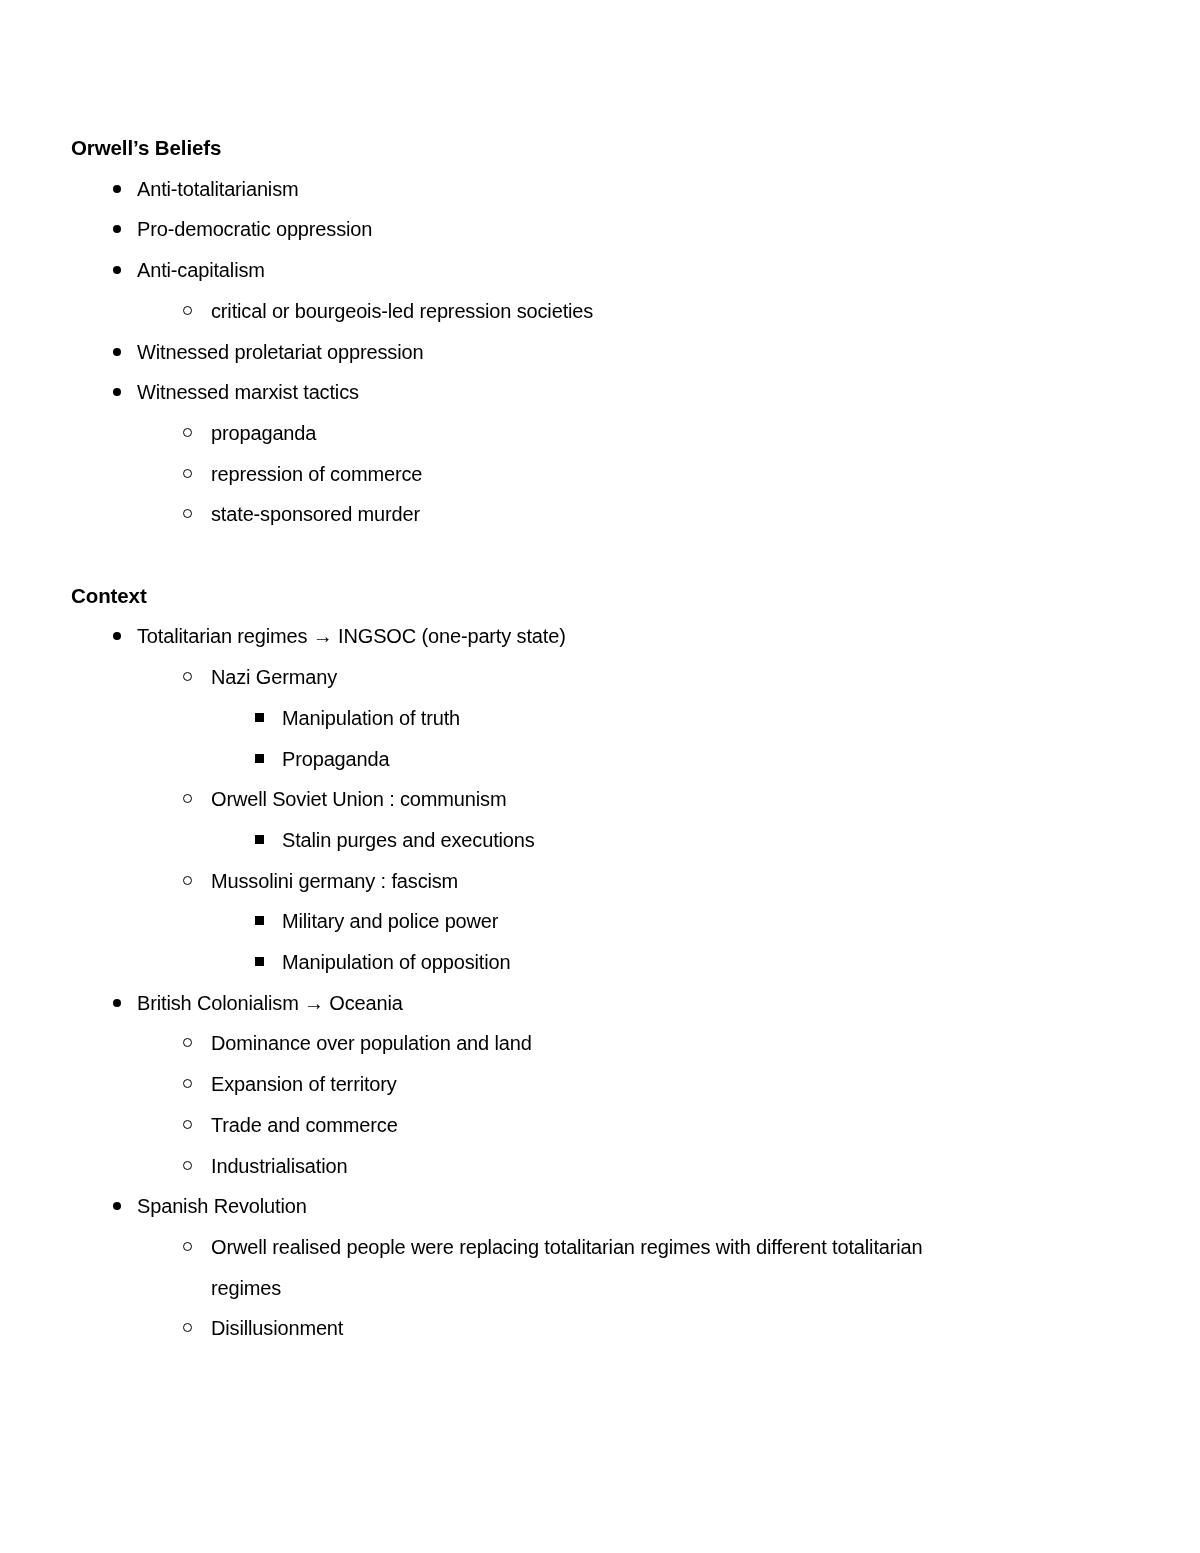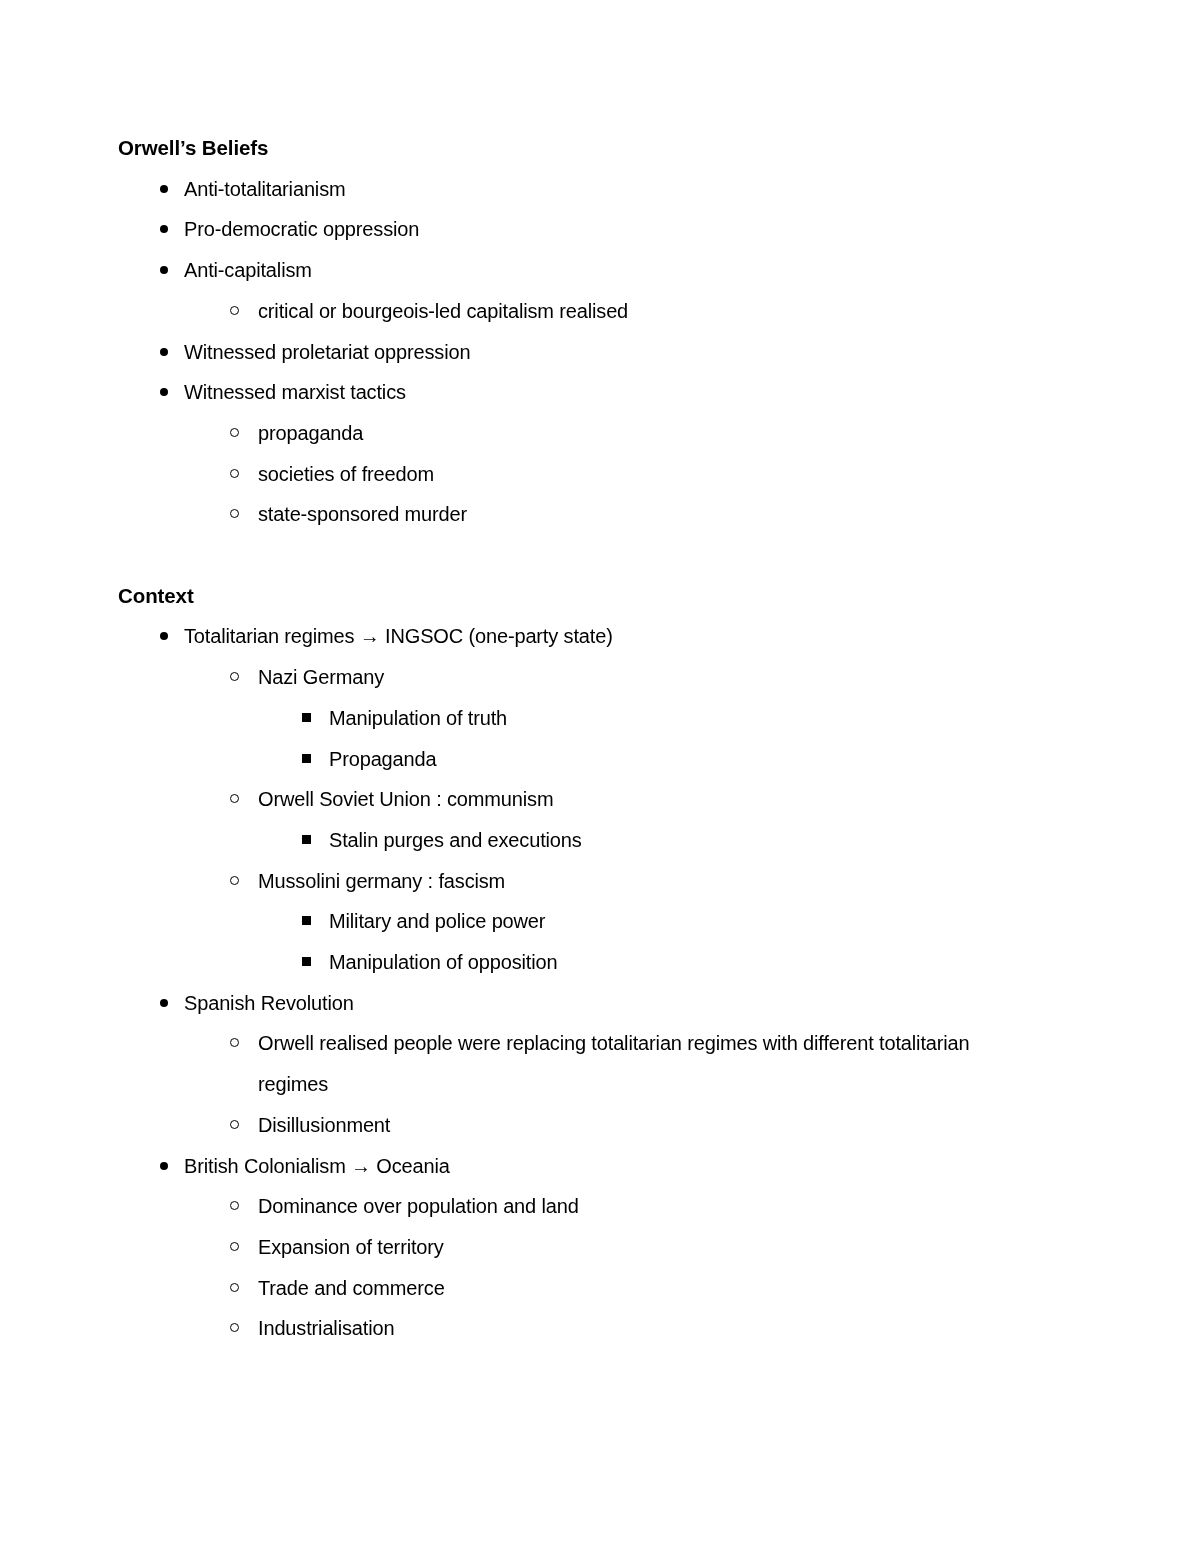--- a/index.html
+++ b/index.html
@@ -13,21 +13,21 @@
     font-family: "Liberation Sans", sans-serif;
     color: #000000;
     -webkit-font-smoothing: none;
   }
   .page {
     position: relative;
     width: 1200px;
     height: 1553px;
     background: #ffffff;
     box-sizing: border-box;
-    padding: 128px 140px 0 118px;
+    padding: 128px 140px 0 71px;
   }
   .doc-body {
     width: 920px;
   }
   .heading {
     font-size: 20.5px;
     font-weight: bold;
     line-height: 40.7px;
     letter-spacing: -0.1px;
     margin: 0;
@@ -112,39 +112,39 @@
           <li class="item">
             <span class="bullet"></span>
             <span class="item-text">Pro-democratic oppression</span>
           </li>
           <li class="item">
             <span class="bullet"></span>
             <span class="item-text">Anti-capitalism</span>
             <ul class="lvl lvl2">
               <li class="item">
                 <span class="bullet"></span>
-                <span class="item-text">critical or bourgeois-led capitalism realised</span>
+                <span class="item-text">critical or bourgeois-led repression societies</span>
               </li>
             </ul>
           </li>
           <li class="item">
             <span class="bullet"></span>
             <span class="item-text">Witnessed proletariat oppression</span>
           </li>
           <li class="item">
             <span class="bullet"></span>
             <span class="item-text">Witnessed marxist tactics</span>
             <ul class="lvl lvl2">
               <li class="item">
                 <span class="bullet"></span>
                 <span class="item-text">propaganda</span>
               </li>
               <li class="item">
                 <span class="bullet"></span>
-                <span class="item-text">societies of freedom</span>
+                <span class="item-text">repression of commerce</span>
               </li>
               <li class="item">
                 <span class="bullet"></span>
                 <span class="item-text">state-sponsored murder</span>
               </li>
             </ul>
           </li>
         </ul>
       </div>
       <div class="section">
@@ -190,50 +190,50 @@
                   <li class="item">
                     <span class="bullet"></span>
                     <span class="item-text">Manipulation of opposition</span>
                   </li>
                 </ul>
               </li>
             </ul>
           </li>
           <li class="item">
             <span class="bullet"></span>
+            <span class="item-text">British Colonialism → Oceania</span>
+            <ul class="lvl lvl2">
+              <li class="item">
+                <span class="bullet"></span>
+                <span class="item-text">Dominance over population and land</span>
+              </li>
+              <li class="item">
+                <span class="bullet"></span>
+                <span class="item-text">Expansion of territory</span>
+              </li>
+              <li class="item">
+                <span class="bullet"></span>
+                <span class="item-text">Trade and commerce</span>
+              </li>
+              <li class="item">
+                <span class="bullet"></span>
+                <span class="item-text">Industrialisation</span>
+              </li>
+            </ul>
+          </li>
+          <li class="item">
+            <span class="bullet"></span>
             <span class="item-text">Spanish Revolution</span>
             <ul class="lvl lvl2">
               <li class="item">
                 <span class="bullet"></span>
                 <span class="item-text">Orwell realised people were replacing totalitarian regimes with different totalitarian regimes</span>
               </li>
               <li class="item">
                 <span class="bullet"></span>
                 <span class="item-text">Disillusionment</span>
-              </li>
-            </ul>
-          </li>
-          <li class="item">
-            <span class="bullet"></span>
-            <span class="item-text">British Colonialism → Oceania</span>
-            <ul class="lvl lvl2">
-              <li class="item">
-                <span class="bullet"></span>
-                <span class="item-text">Dominance over population and land</span>
-              </li>
-              <li class="item">
-                <span class="bullet"></span>
-                <span class="item-text">Expansion of territory</span>
-              </li>
-              <li class="item">
-                <span class="bullet"></span>
-                <span class="item-text">Trade and commerce</span>
-              </li>
-              <li class="item">
-                <span class="bullet"></span>
-                <span class="item-text">Industrialisation</span>
               </li>
             </ul>
           </li>
         </ul>
       </div>
     </div>
 </div>
 
 </body></html>

